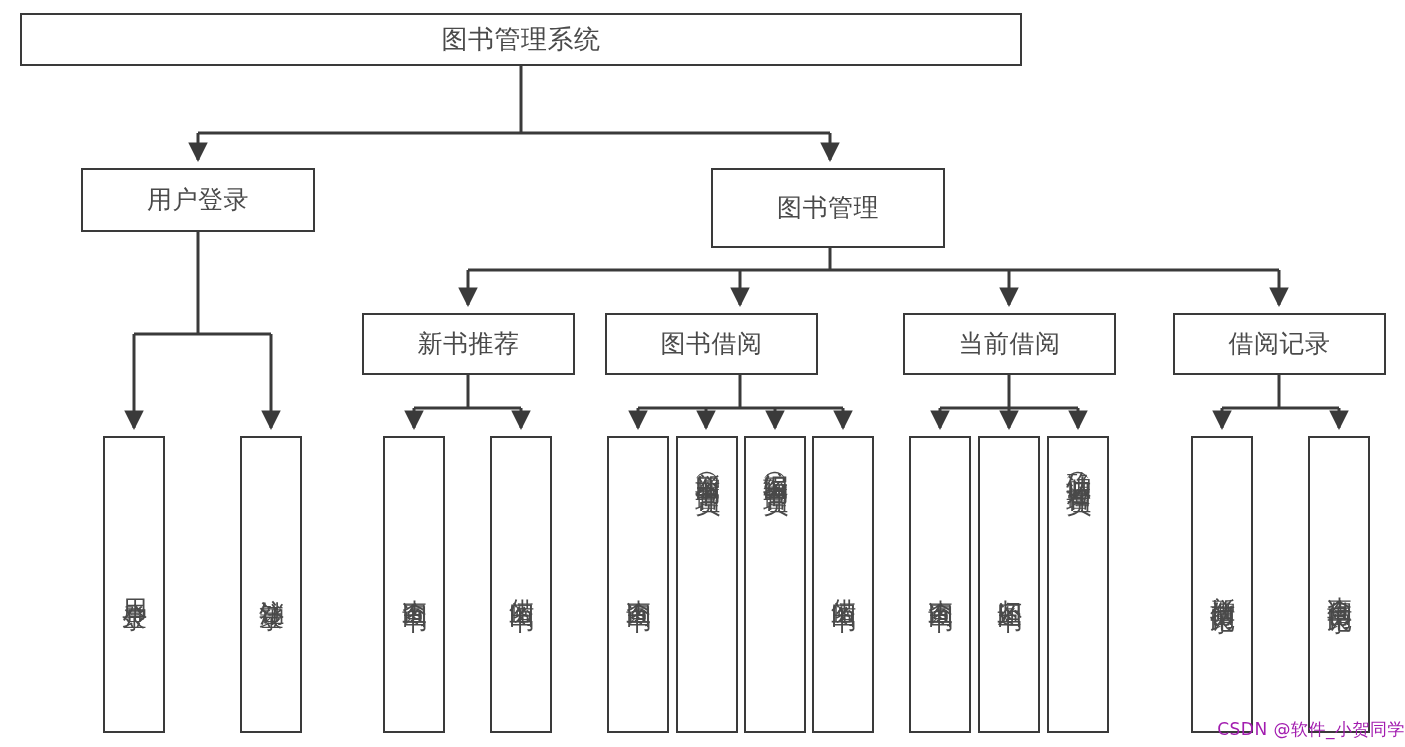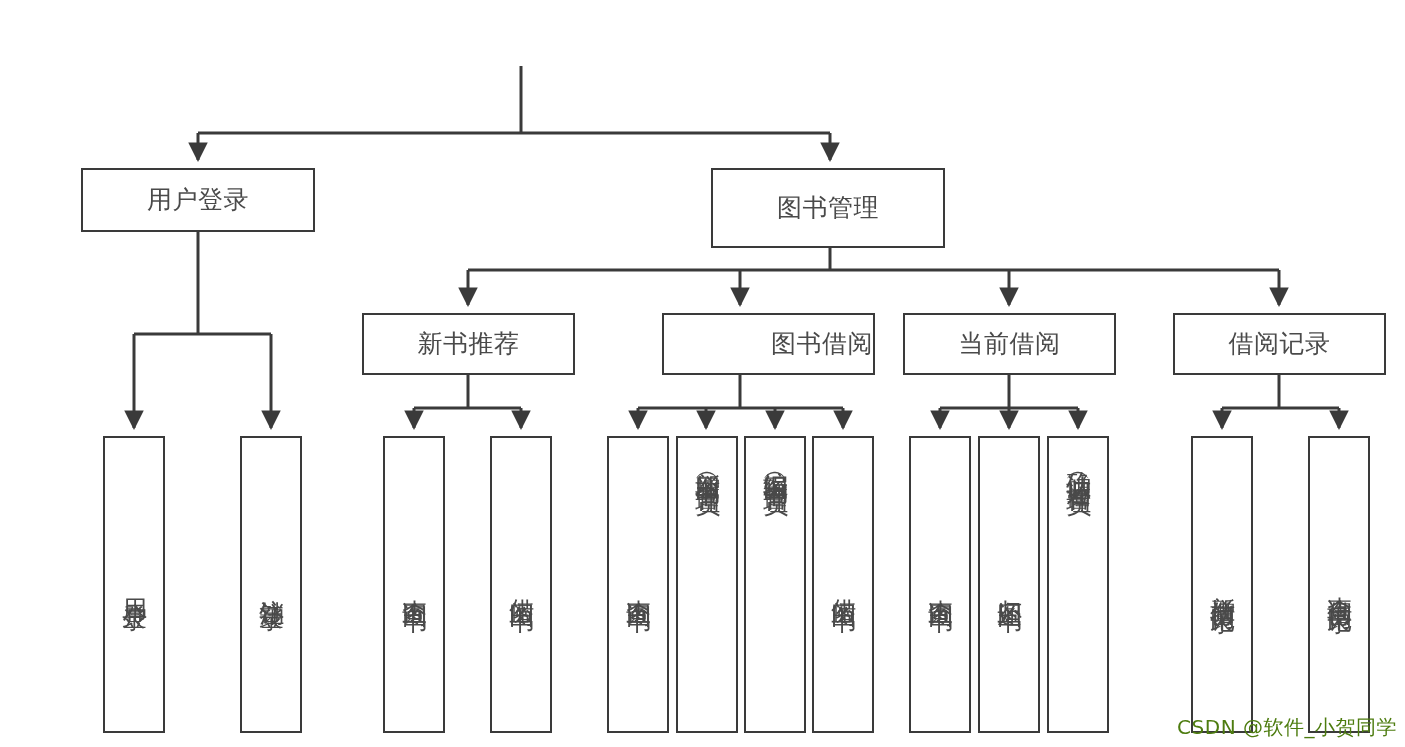--- a/index.html
+++ b/index.html
@@ -64,24 +64,24 @@
   .node.vert .label {
     writing-mode: vertical-rl;
     text-orientation: upright;
     font-size: 25px;
     line-height: 1.05;
     letter-spacing: 3px;
     white-space: nowrap;
   }
   #watermark {
     position: absolute;
-    right: 8px;
+    right: 0;
     bottom: 6px;
-    font-size: 20px;
-    color: #4d7c0f;
+    font-size: 17px;
+    color: #a21caf;
     letter-spacing: 0.5px;
     z-index: 3;
     white-space: nowrap;
   }
 </style>
 </head>
 <body>
 
 <div id="canvas">
 
@@ -128,32 +128,35 @@
       <path d="M 1009 408 L 1009 428" marker-end="url(#arrow)"></path>
       <path d="M 1078 408 L 1078 428" marker-end="url(#arrow)"></path>
 
       <path d="M 1279 375 L 1279 408"></path>
       <path d="M 1222 408 L 1339 408"></path>
       <path d="M 1222 408 L 1222 428" marker-end="url(#arrow)"></path>
       <path d="M 1339 408 L 1339 428" marker-end="url(#arrow)"></path>
     </g>
   </svg>
 
+  <div class="node horiz root" style="left:20px; top:13px; width:1002px; height:53px;">
+    <span class="label">图书管理系统</span>
+  </div>
 
   <div class="node horiz" style="left:81px; top:168px; width:234px; height:64px;">
     <span class="label">用户登录</span>
   </div>
   <div class="node horiz" style="left:711px; top:168px; width:234px; height:80px;">
     <span class="label">图书管理</span>
   </div>
 
   <div class="node horiz" style="left:362px; top:313px; width:213px; height:62px;font-family:Liberation Serif, serif;">
     <span class="label">新书推荐</span>
   </div>
-  <div class="node horiz" style="left:662px; top:313px; width:213px; height:62px;justify-content:flex-end;">
+  <div class="node horiz" style="left:605px; top:313px; width:213px; height:62px;">
     <span class="label">图书借阅</span>
   </div>
   <div class="node horiz" style="left:1173px; top:313px; width:213px; height:62px;">
     <span class="label">借阅记录</span>
   </div>
   <div class="node horiz" style="left:903px; top:313px; width:213px; height:62px;">
     <span class="label">当前借阅</span>
   </div>
 
   <div class="node vert centered" style="left:103px; top:436px; width:62px; height:297px;">

